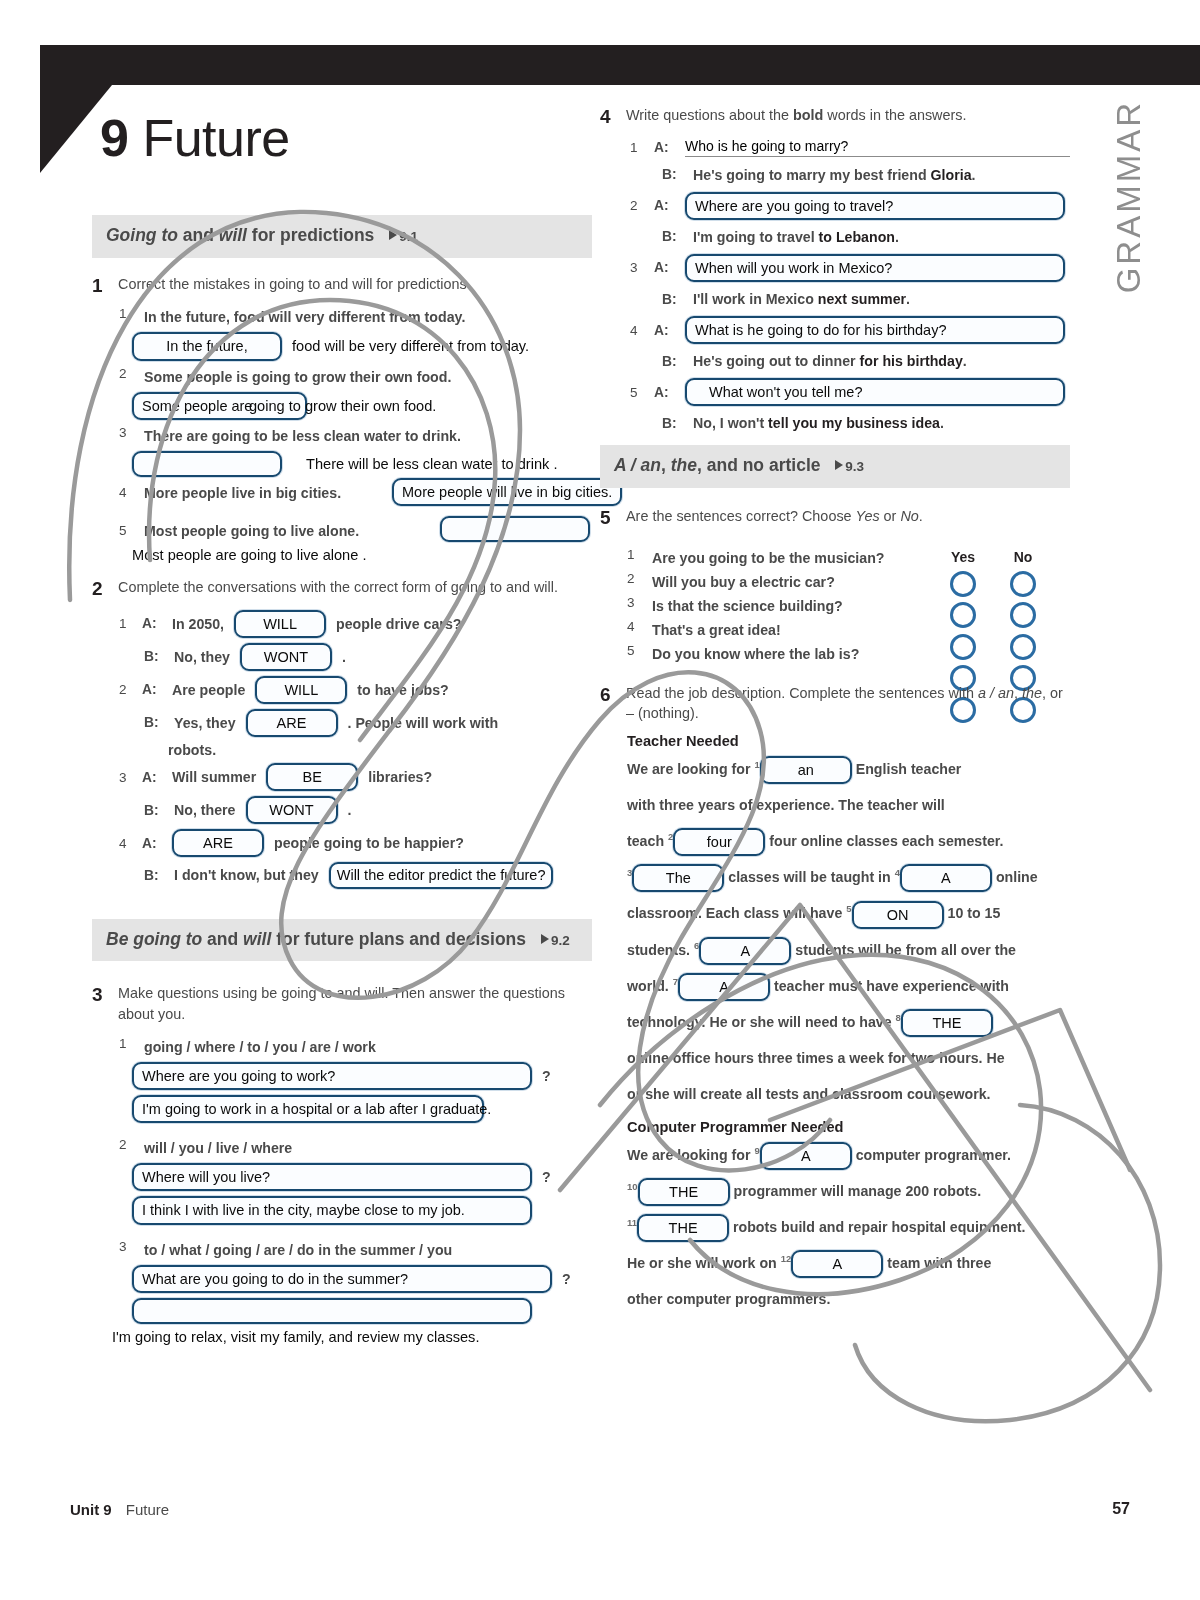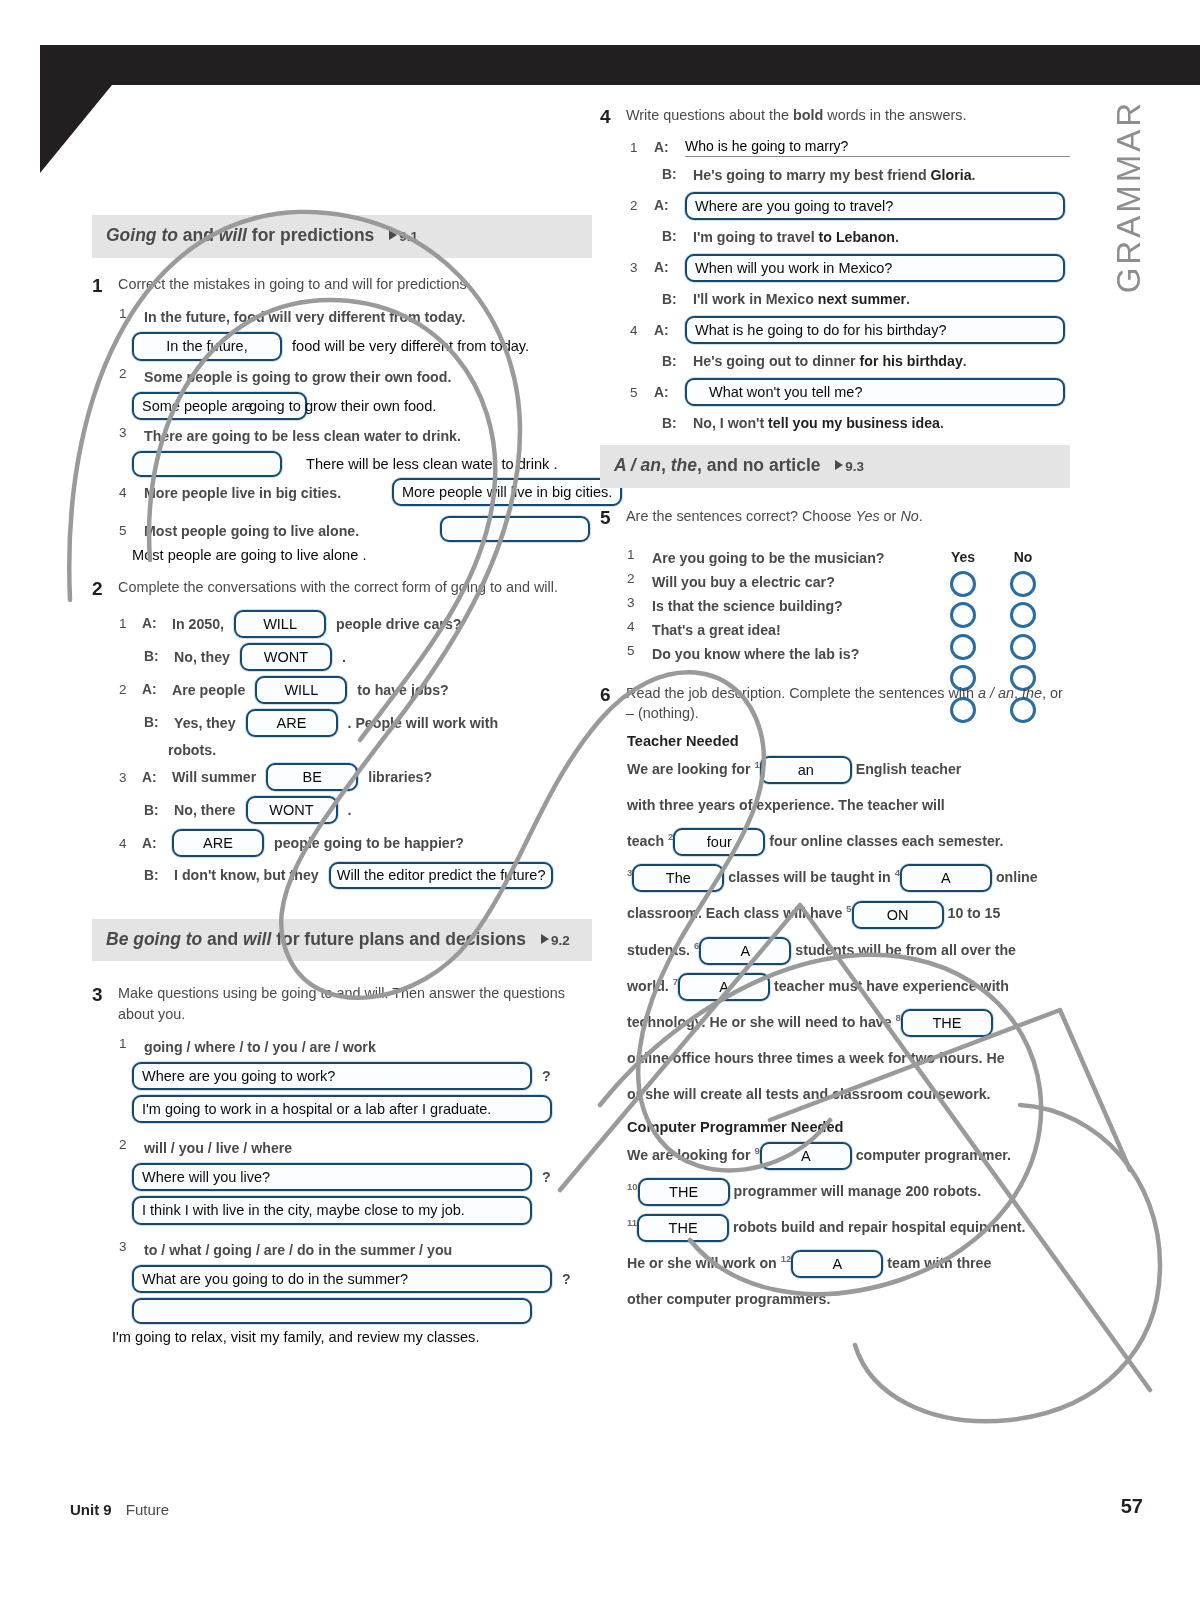--- a/index.html
+++ b/index.html
@@ -84,35 +84,39 @@
      z-index:-1;}
 
   
   .para{font-size:14.2px;font-weight:700;color:#4a4a4a;line-height:2.55;padding-left:27px;}
   .sup{font-size:9.5px;vertical-align:super;color:#6d6d6d;font-weight:700;}
   .job-head{font-size:14.6px;font-weight:700;color:#231f20;padding-left:27px;margin:2px 0 2px 0;}
 
   
   .footer{position:absolute;left:70px;bottom:82px;font-size:15px;color:#231f20;font-weight:700;}
   .footer .lbl{font-weight:400;margin-left:10px;color:#4a4a4a;}
-  .pageno{position:absolute;right:57px;bottom:82px;font-size:20px;font-weight:700;color:#231f20;}
+  .pageno{position:absolute;right:70px;bottom:82px;font-size:16px;font-weight:700;color:#231f20;}
 
   
   .scribble{position:absolute;inset:0;pointer-events:none;}
 </style>
 </head>
 <body>
 
 <div class="page">
 
   <div class="banner"></div>
   <div class="banner-tail"></div>
 
   <div class="grammar-tab">GRAMMAR</div>
 
+  <div class="unit-title">
+    <span class="num">9</span>
+    <span>Future</span>
+  </div>
 
   <div class="col-left">
 
     <div class="sec-head">
       <em>Going to</em> and <em>will</em> for predictions
       <span class="ref"><span class="tri"></span><span>9.1</span></span>
     </div>
 
     <div class="ex">
       <div class="ex-head">
@@ -244,21 +248,21 @@
 
       <div class="item" style="margin-top:12px">
         <div class="item-num">1</div>
         <div class="item-body">going / where / to / you / are / work</div>
       </div>
       <div class="row sub">
         <span class="fld" style="width:400px">Where are you going to work?</span>
         <span class="txt">?</span>
       </div>
       <div class="row sub">
-        <span class="fld" style="width:420px">I'm going to work in a hospital or a lab after I graduate.</span>
+        <span class="fld" style="width:352px">I'm going to work in a hospital or a lab after I graduate.</span>
       </div>
 
       <div class="item" style="margin-top:14px">
         <div class="item-num">2</div>
         <div class="item-body">will / you / live / where</div>
       </div>
       <div class="row sub">
         <span class="fld" style="width:400px">Where will you live?</span>
         <span class="txt">?</span>
       </div>

